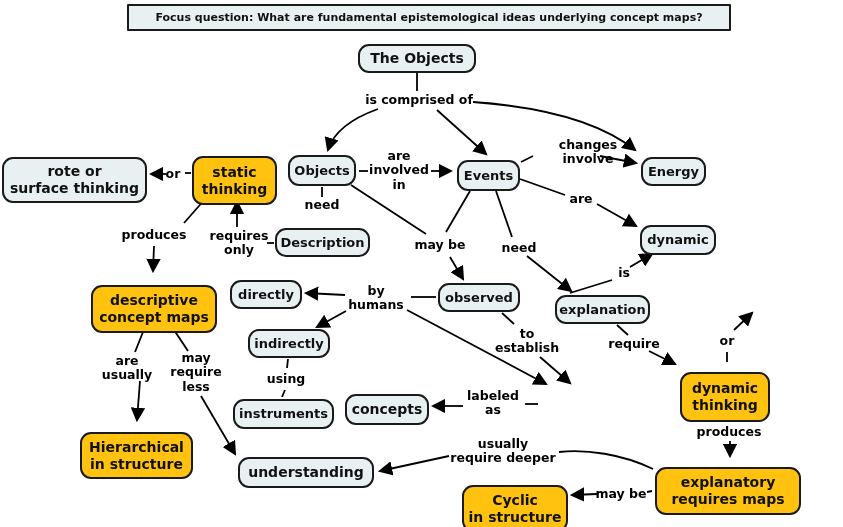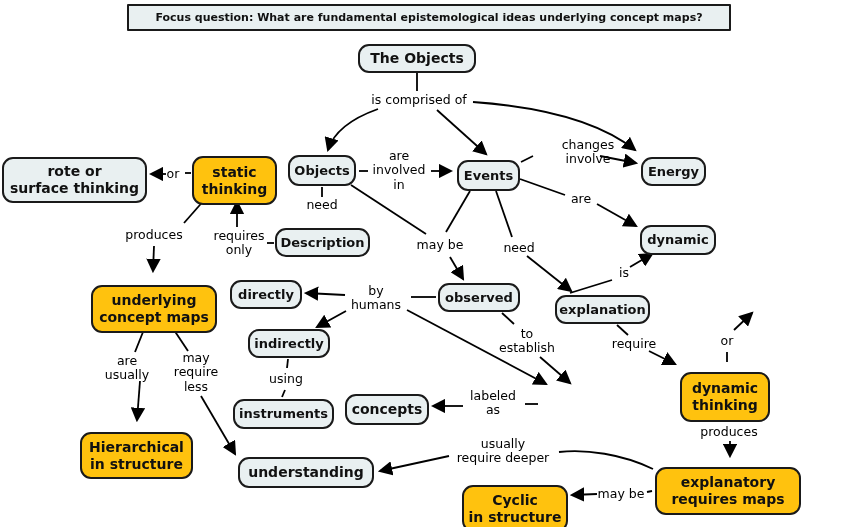--- a/index.html
+++ b/index.html
@@ -13,21 +13,21 @@
     display:flex; align-items:center; justify-content:center;
     text-align:center; white-space:pre-line;
     font-weight:bold; font-size:13px; line-height:1.2; color:#111;
     padding:2px 3px;
   }
   .node.hl { background:var(--highlight,#ffc20e);margin-top:8px; }
   .node.lg { font-size:14px; }
   .node.focus { font-size:11px; border-radius:1px; }
   .lbl {
     position:absolute; transform:translate(-50%,-50%);
-    font-weight:normal; font-size:12.5px; line-height:1.15;
+    font-weight:bold; font-size:12.5px; line-height:1.15;
     text-align:center; white-space:pre-line; color:#000;
   }
 </style>
 </head>
 <body>
 
 <div id="canvas">
 
   <svg id="wires" viewBox="0 0 843 527" xmlns="http://www.w3.org/2000/svg">
     <defs>
@@ -111,21 +111,21 @@
 
   <div class="node" style="left:555px;top:295px;width:95px;height:29px">explanation</div>
 
   <div class="node" style="left:230px;top:280px;width:72px;height:29px">directly</div>
 
   <div class="node" style="left:438px;top:283px;width:82px;height:29px">observed</div>
 
 
   <div class="node" style="left:248px;top:329px;width:82px;height:29px">indirectly</div>
 
-  <div class="node lg hl" style="left:91px;top:277px;width:126px;height:48px">underlying
+  <div class="node lg hl" style="left:91px;top:277px;width:126px;height:48px">descriptive
 concept maps</div>
 
   <div class="node lg hl" style="left:680px;top:364px;width:90px;height:50px">dynamic
 thinking</div>
 
   <div class="node" style="left:233px;top:399px;width:101px;height:30px">instruments</div>
 
   <div class="node lg" style="left:345px;top:394px;width:84px;height:31px">concepts</div>
 
 

